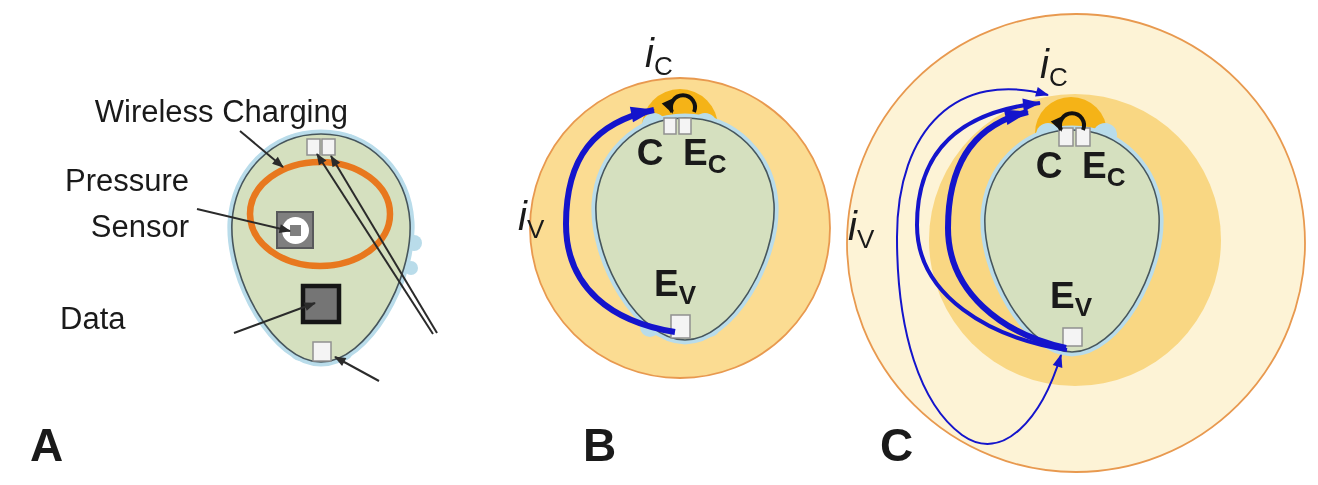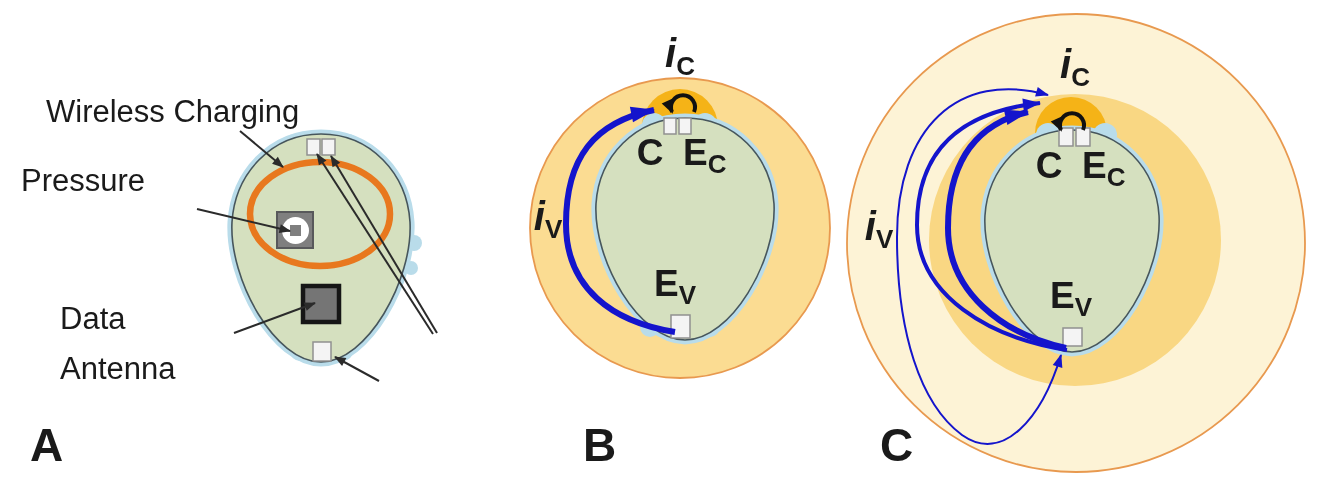--- a/index.html
+++ b/index.html
@@ -2,24 +2,24 @@
 <html style="--body_green: #d5e0bf; --body_outline: #47565c; --membrane_blue: #b9dcea; --coil_orange: #e8781e; --dome_amber: #f5b317; --arrow_blue: #1414cc; --pointer_black: #2b2b2b; --loop_black: #111111; --eye_fill_b: #fbdc92; --eye_border: #e8994f; --eye_outer_c: #fdf3d6; --eye_inner_c: #f9d783; --sensor_gray: #7f7f7f; --sensor_border: #58595b; --antenna_gray: #757575; --antenna_border: #161616; --electrode_fill: #f4f4f4; --electrode_border: #909090; --text_black: #1a1a1a;"><head>
 <meta charset="utf-8">
 <style>
   html,body{margin:0;padding:0;background:#ffffff;}
   .stage{
     position:relative;width:1318px;height:485px;background:#ffffff;overflow:hidden;
     font-family:"Liberation Sans", sans-serif;color:var(--text_black,#1a1a1a);
   }
   .stage svg{position:absolute;left:0;top:0;}
   .lab{position:absolute;font-size:31px;line-height:46px;white-space:nowrap;}
-  .lab.center{text-align:left;}
+  .lab.center{text-align:right;}
   .lab.right{text-align:left;}
   .panel-letter{position:absolute;font-size:46px;font-weight:bold;}
-  .cur{position:absolute;text-align:center;font-weight:bold;font-size:38px;line-height:40px;}
+  .cur{position:absolute;font-weight:normal;font-size:38px;line-height:40px;}
   .cur .m{font-style:italic;font-size:40px;}
   .cur .sub{font-size:26px;vertical-align:-8px;font-style:normal;}
   .elab{position:absolute;text-align:center;font-weight:bold;font-size:37px;line-height:40px;}
   .elab .sub{font-size:26px;vertical-align:-8px;}
 </style>
 </head>
 <body>
 
 <div class="stage">
 
@@ -120,24 +120,24 @@
       </g>
       <path d="M 1083,130 A 12,12 0 1 0 1061,130" marker-end="url(#mL)" style="fill:none;stroke:var(--loop_black);stroke-width:4"></path>
     </g>
   </svg>
 
   <div class="lab center" style="left:46px;top:89px;width:302px;">
     <span>Wireless Charging</span>
   </div>
   <div class="lab center" style="left:21px;top:158px;width:168px;">
     <div>Pressure</div>
+    <div>Sensor</div>
   </div>
   <div class="lab right" style="left:60px;top:294px;width:168px;line-height:50px;">
     <div>Data</div>
-    <div>Antenna</div>
   </div>
   <div class="lab center" style="left:372px;top:341px;width:190px;line-height:49px;">
   </div>
   <div class="panel-letter" style="left:30px;top:418px;">A</div>
 
   <div class="cur" style="left:645px;top:33px;width:70px;">
     <span class="m">i</span><span class="sub">C</span>
   </div>
   <div class="cur" style="left:518px;top:196px;width:60px;">
     <span class="m">i</span><span class="sub">V</span>

